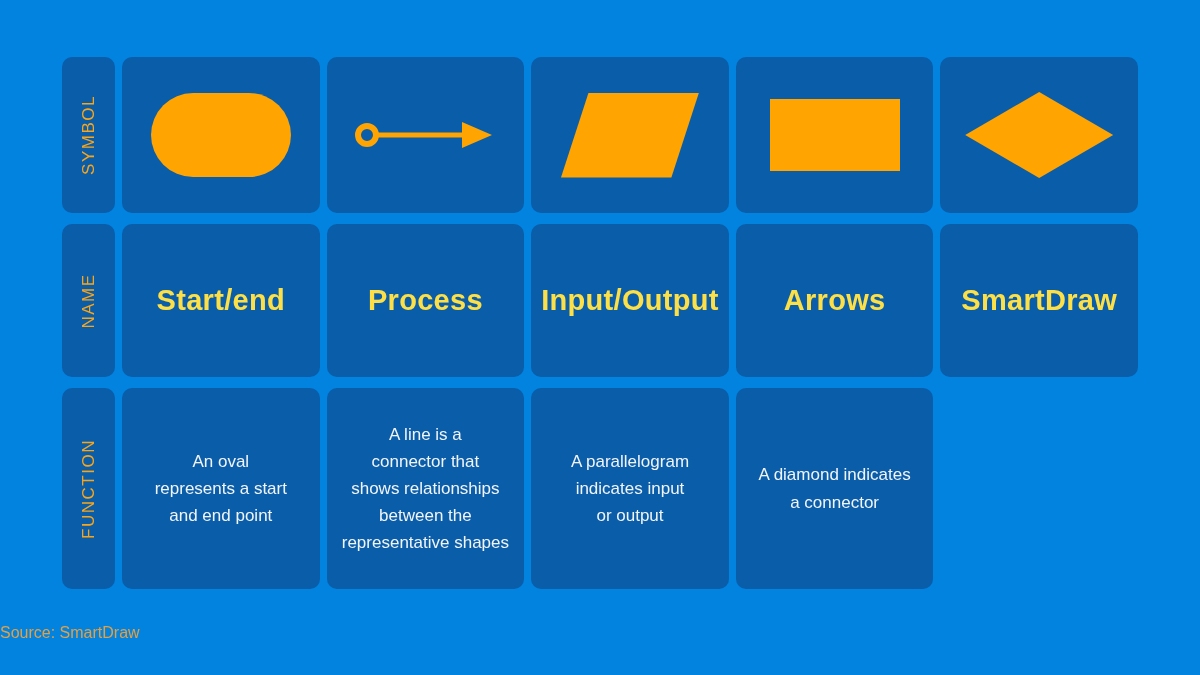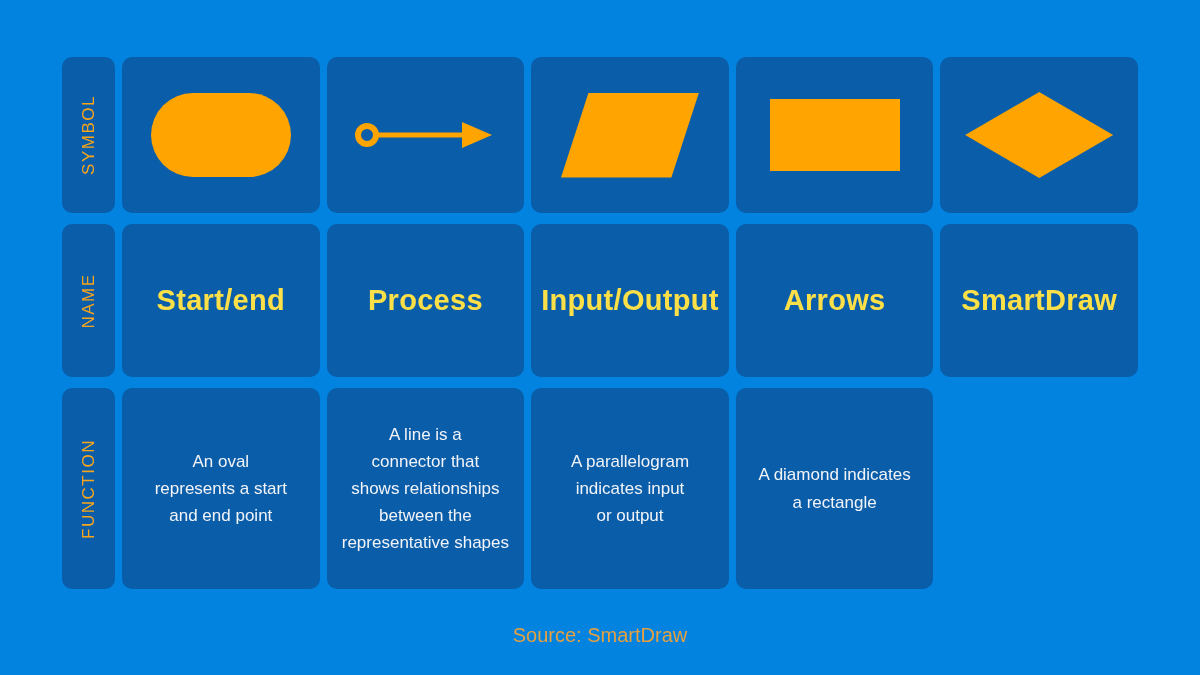--- a/index.html
+++ b/index.html
@@ -65,23 +65,22 @@
   }
   .sym-diamond {
     width: 148px; height: 86px;
     background: #FFA400;
     clip-path: polygon(50% 0%, 100% 50%, 50% 100%, 0% 50%);
   }
   .source {
     position: absolute;
     left: 0; right: 0;
     top: 624px;
-    text-align: center;
     color: #E5A042;
-    font-size: 20px;
+    font-size: 16px;
   }
 </style>
 </head>
 <body>
 
 <div class="grid">
 
   <div class="cell rowlabel">
     <span>SYMBOL</span>
   </div>
@@ -122,17 +121,17 @@
 and end point</div>
   <div class="cell func">A line is a
 connector that
 shows relationships
 between the
 representative shapes</div>
   <div class="cell func">A parallelogram
 indicates input
 or output</div>
   <div class="cell func">A diamond indicates
-a rectangle</div>
+a connector</div>
 
 </div>
 
 <div class="source">Source: SmartDraw</div>
 
 </body></html>

